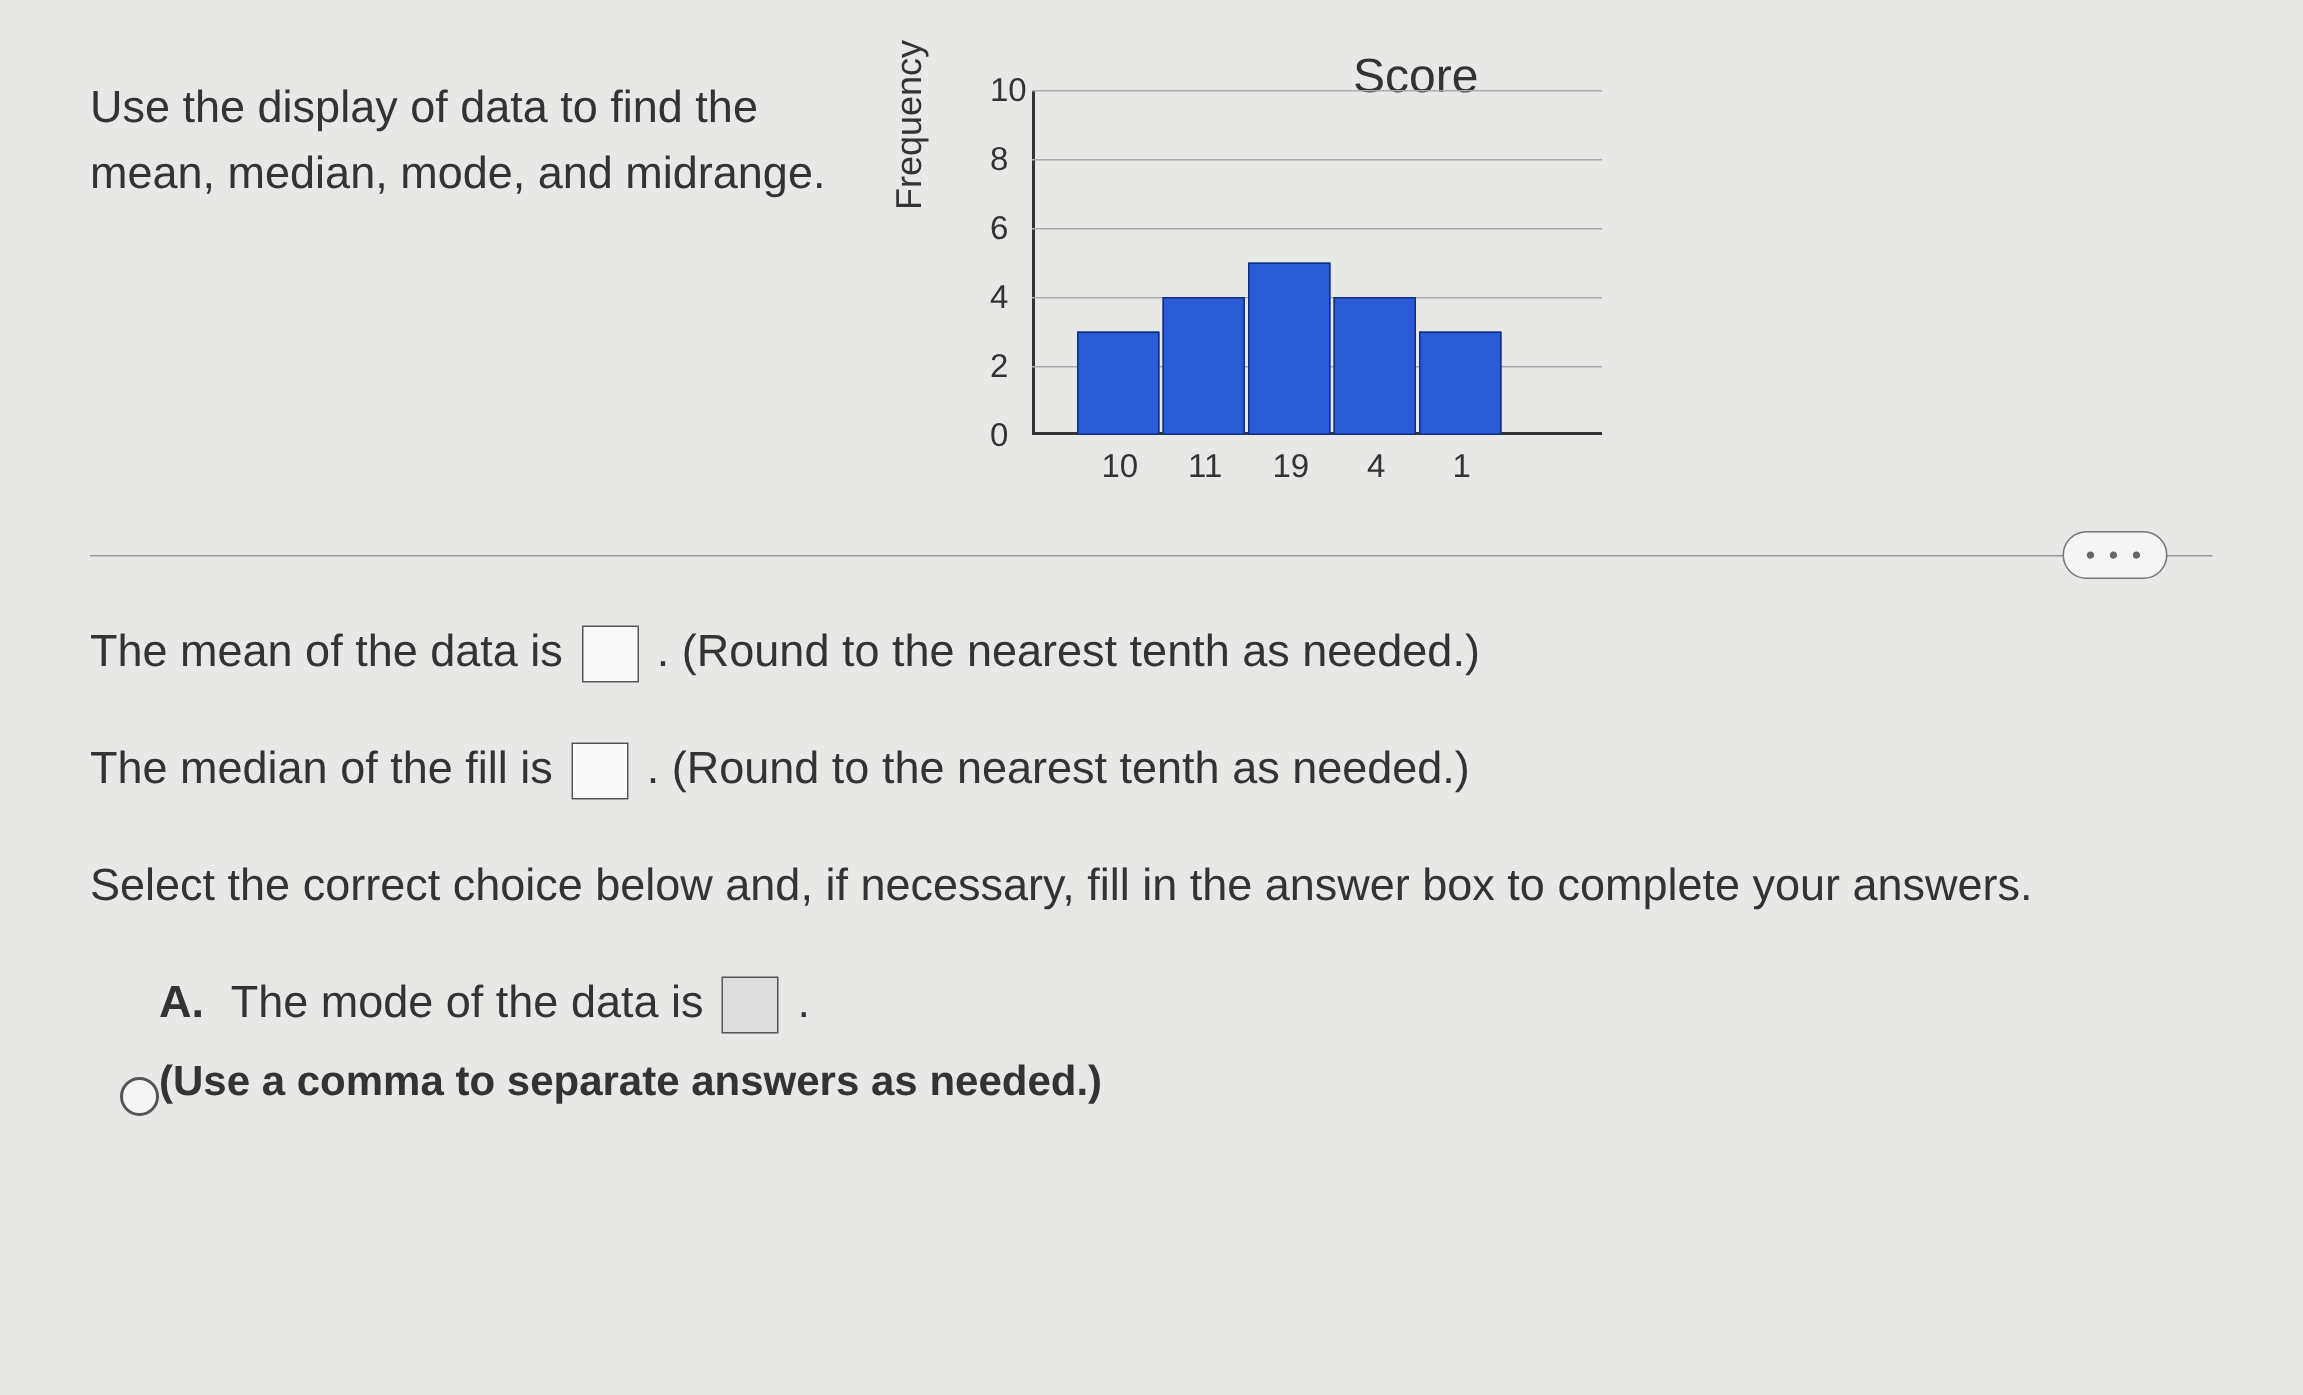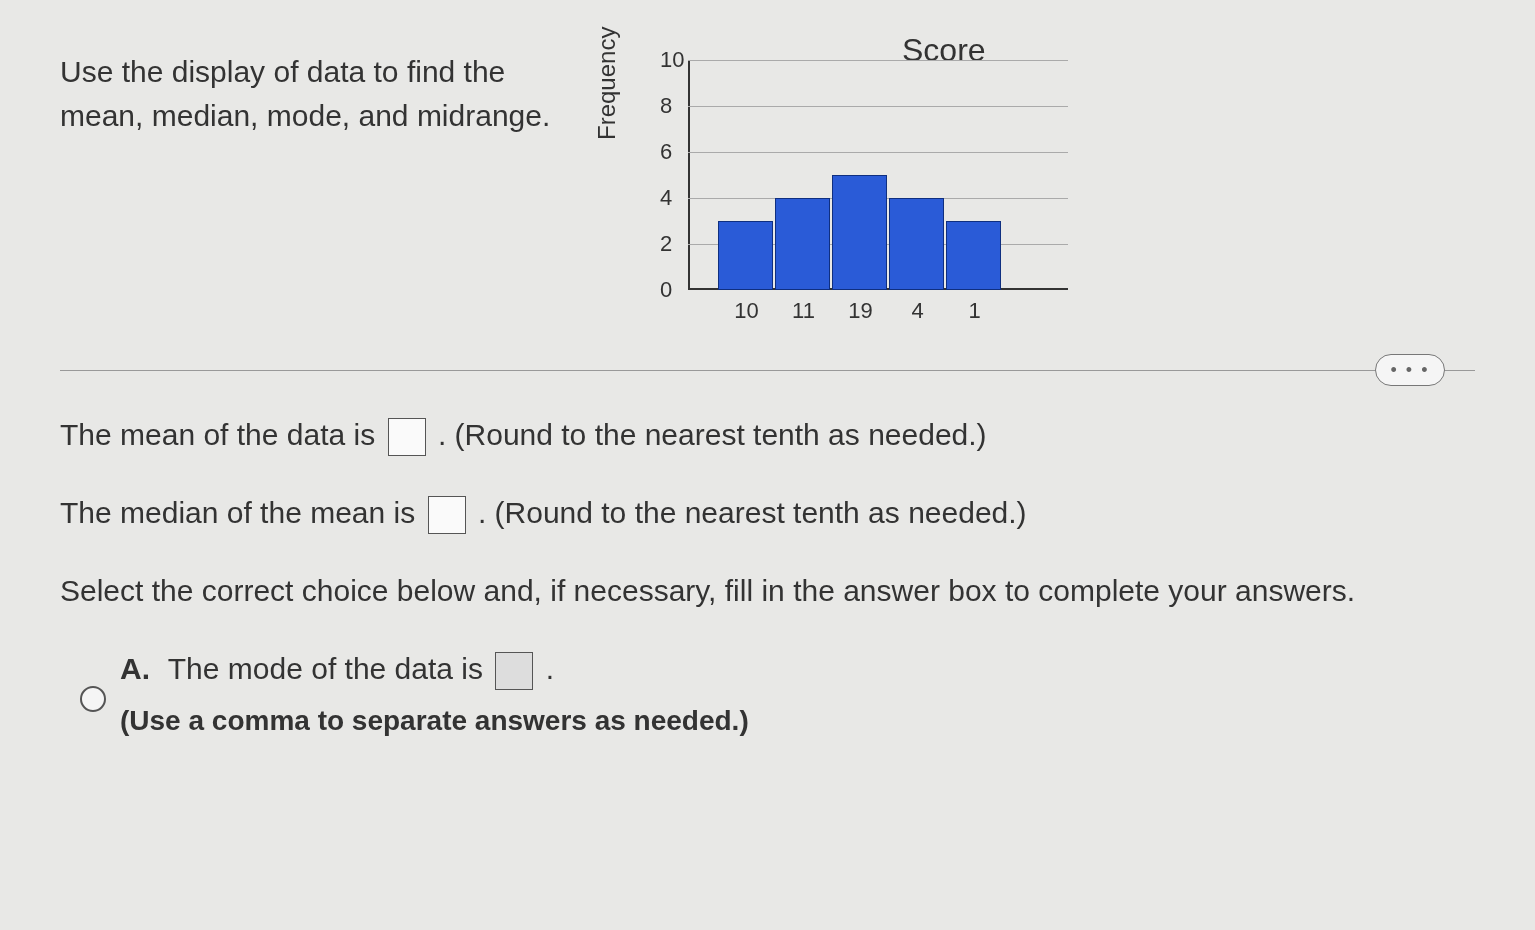--- a/index.html
+++ b/index.html
@@ -140,22 +140,21 @@
       border: 1px solid #555;
       background: #fafafa;
       vertical-align: middle;
       margin: 0 4px;
     }
     .input-box.disabled {
       background: #ddd;
     }
     .choice {
       display: flex;
-      align-items: center;
-      gap: 14px;
+      align-items: flex-end;
       margin-left: 20px;
       margin-top: 10px;
     }
     .radio {
       width: 26px;
       height: 26px;
       border: 2px solid #555;
       border-radius: 50%;
       flex-shrink: 0;
       margin-top: 10px;
@@ -224,21 +223,21 @@
   </div>
 </div>
 
 <div class="answers">
   <p>
     <span>The mean of the data is </span>
     <span class="input-box"></span>
     <span>. (Round to the nearest tenth as needed.)</span>
   </p>
   <p>
-    <span>The median of the mean is </span>
+    <span>The median of the fill is </span>
     <span class="input-box"></span>
     <span>. (Round to the nearest tenth as needed.)</span>
   </p>
   <p>Select the correct choice below and, if necessary, fill in the answer box to complete your answers.</p>
 
   <div class="choice">
     <div class="radio"></div>
     <div class="choice-body">
       <div>
         <span class="choice-letter">A.</span>

